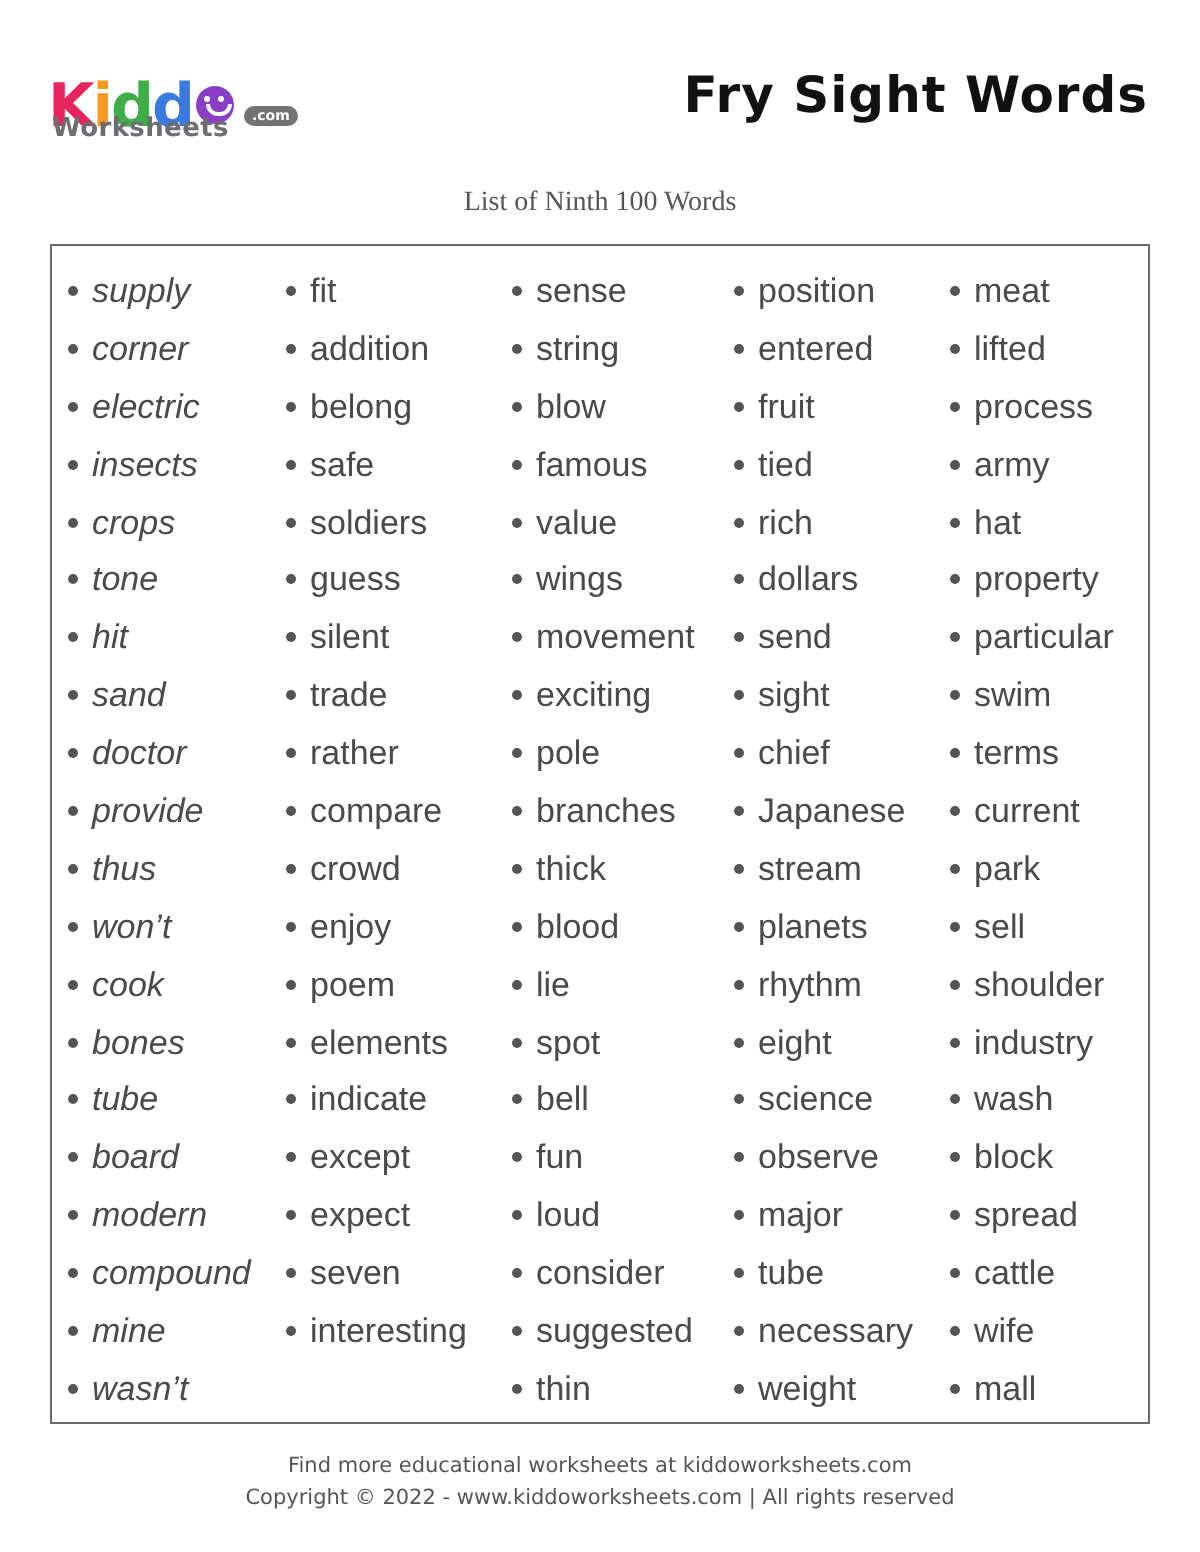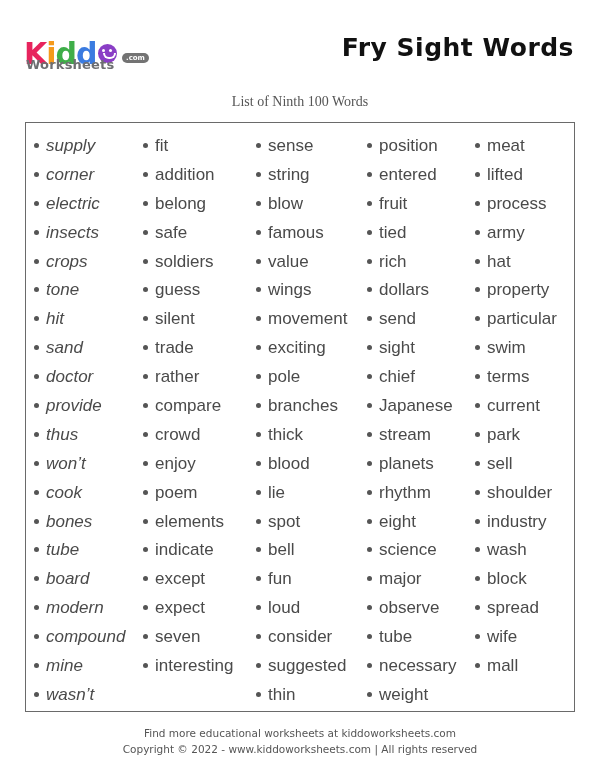--- a/index.html
+++ b/index.html
@@ -118,22 +118,22 @@
       <li class="word-item"><span class="bullet"></span><span>dollars</span></li>
       <li class="word-item"><span class="bullet"></span><span>send</span></li>
       <li class="word-item"><span class="bullet"></span><span>sight</span></li>
       <li class="word-item"><span class="bullet"></span><span>chief</span></li>
       <li class="word-item"><span class="bullet"></span><span>Japanese</span></li>
       <li class="word-item"><span class="bullet"></span><span>stream</span></li>
       <li class="word-item"><span class="bullet"></span><span>planets</span></li>
       <li class="word-item"><span class="bullet"></span><span>rhythm</span></li>
       <li class="word-item"><span class="bullet"></span><span>eight</span></li>
       <li class="word-item"><span class="bullet"></span><span>science</span></li>
+      <li class="word-item"><span class="bullet"></span><span>observe</span></li>
       <li class="word-item"><span class="bullet"></span><span>major</span></li>
-      <li class="word-item"><span class="bullet"></span><span>observe</span></li>
       <li class="word-item"><span class="bullet"></span><span>tube</span></li>
       <li class="word-item"><span class="bullet"></span><span>necessary</span></li>
       <li class="word-item"><span class="bullet"></span><span>weight</span></li>
     </ul>
   <ul class="word-col" style="left:449px;">
       <li class="word-item"><span class="bullet"></span><span>meat</span></li>
       <li class="word-item"><span class="bullet"></span><span>lifted</span></li>
       <li class="word-item"><span class="bullet"></span><span>process</span></li>
       <li class="word-item"><span class="bullet"></span><span>army</span></li>
       <li class="word-item"><span class="bullet"></span><span>hat</span></li>
@@ -142,19 +142,20 @@
       <li class="word-item"><span class="bullet"></span><span>swim</span></li>
       <li class="word-item"><span class="bullet"></span><span>terms</span></li>
       <li class="word-item"><span class="bullet"></span><span>current</span></li>
       <li class="word-item"><span class="bullet"></span><span>park</span></li>
       <li class="word-item"><span class="bullet"></span><span>sell</span></li>
       <li class="word-item"><span class="bullet"></span><span>shoulder</span></li>
       <li class="word-item"><span class="bullet"></span><span>industry</span></li>
       <li class="word-item"><span class="bullet"></span><span>wash</span></li>
       <li class="word-item"><span class="bullet"></span><span>block</span></li>
       <li class="word-item"><span class="bullet"></span><span>spread</span></li>
+      <li class="word-item"><span class="bullet"></span><span>cattle</span></li>
       <li class="word-item"><span class="bullet"></span><span>wife</span></li>
       <li class="word-item"><span class="bullet"></span><span>mall</span></li>
     </ul>
 </div>
 
 <div class="footer footer-1">Find more educational worksheets at kiddoworksheets.com</div>
 <div class="footer footer-2">Copyright © 2022 - www.kiddoworksheets.com  |  All rights reserved</div>
 
 </body></html>

